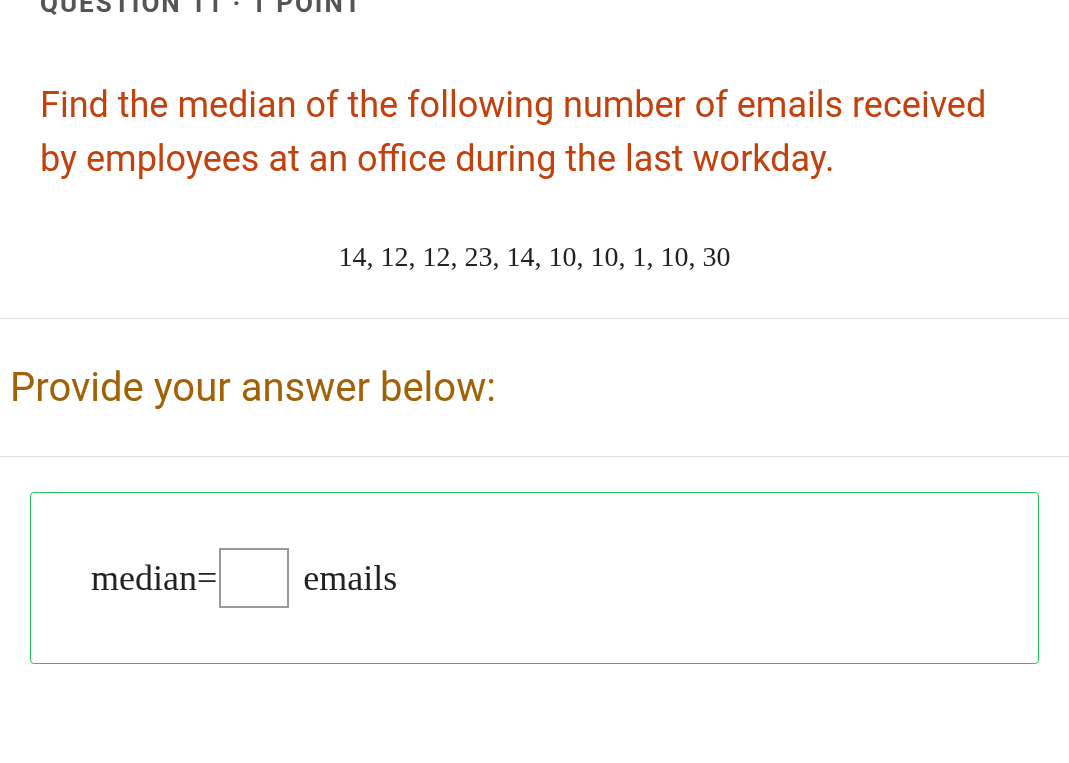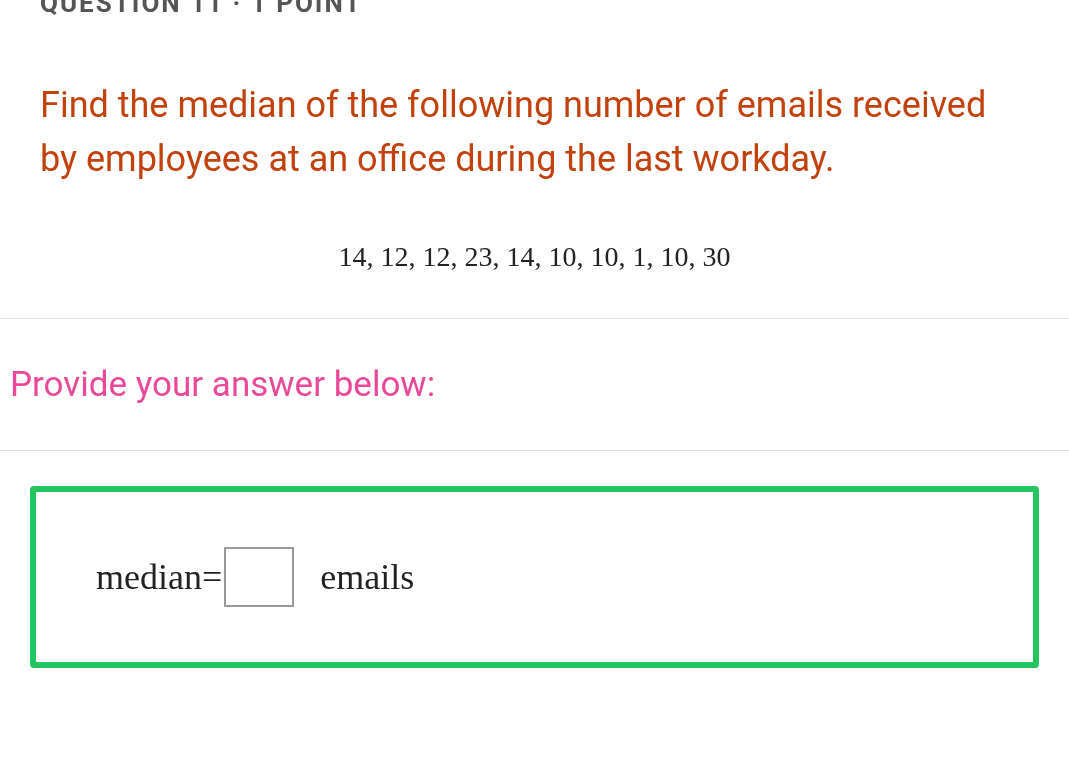--- a/index.html
+++ b/index.html
@@ -45,27 +45,27 @@
     }
     .divider {
       border: none;
       border-top: 1px solid #e0e0e0;
       margin: 0;
     }
     .prompt-section {
       padding: 45px 10px 45px 10px;
     }
     .prompt-text {
-      font-size: 35px;
-      color: #ec4899;
+      font-size: 40px;
+      color: #a16207;
       font-weight: 400;
     }
     .answer-box {
       margin: 35px 30px 0 30px;
-      border: 6px solid #22c55e;
+      border: 1px solid #22c55e;
       border-radius: 4px;
       padding: 55px 60px;
       display: flex;
       align-items: center;
     }
     .answer-inline {
       display: flex;
       align-items: center;
       font-family: "Times New Roman", Times, serif;
       font-size: 36px;
@@ -79,21 +79,21 @@
       height: 60px;
       border: 2px solid #999;
       margin: 0 6px 0 2px;
       font-size: 30px;
       text-align: center;
       font-family: "Times New Roman", Times, serif;
       outline: none;
     }
     .answer-unit {
       font-family: "Times New Roman", Times, serif;
-      margin-left: 20px;
+      margin-left: 8px;
     }
   </style>
 </head>
 <body>
 
 <div class="header">
   <div class="question-label">QUESTION 11  ·  1 POINT</div>
 </div>
 
 <div class="question-text">Find the median of the following number of emails received by employees at an office during the last workday.</div>

